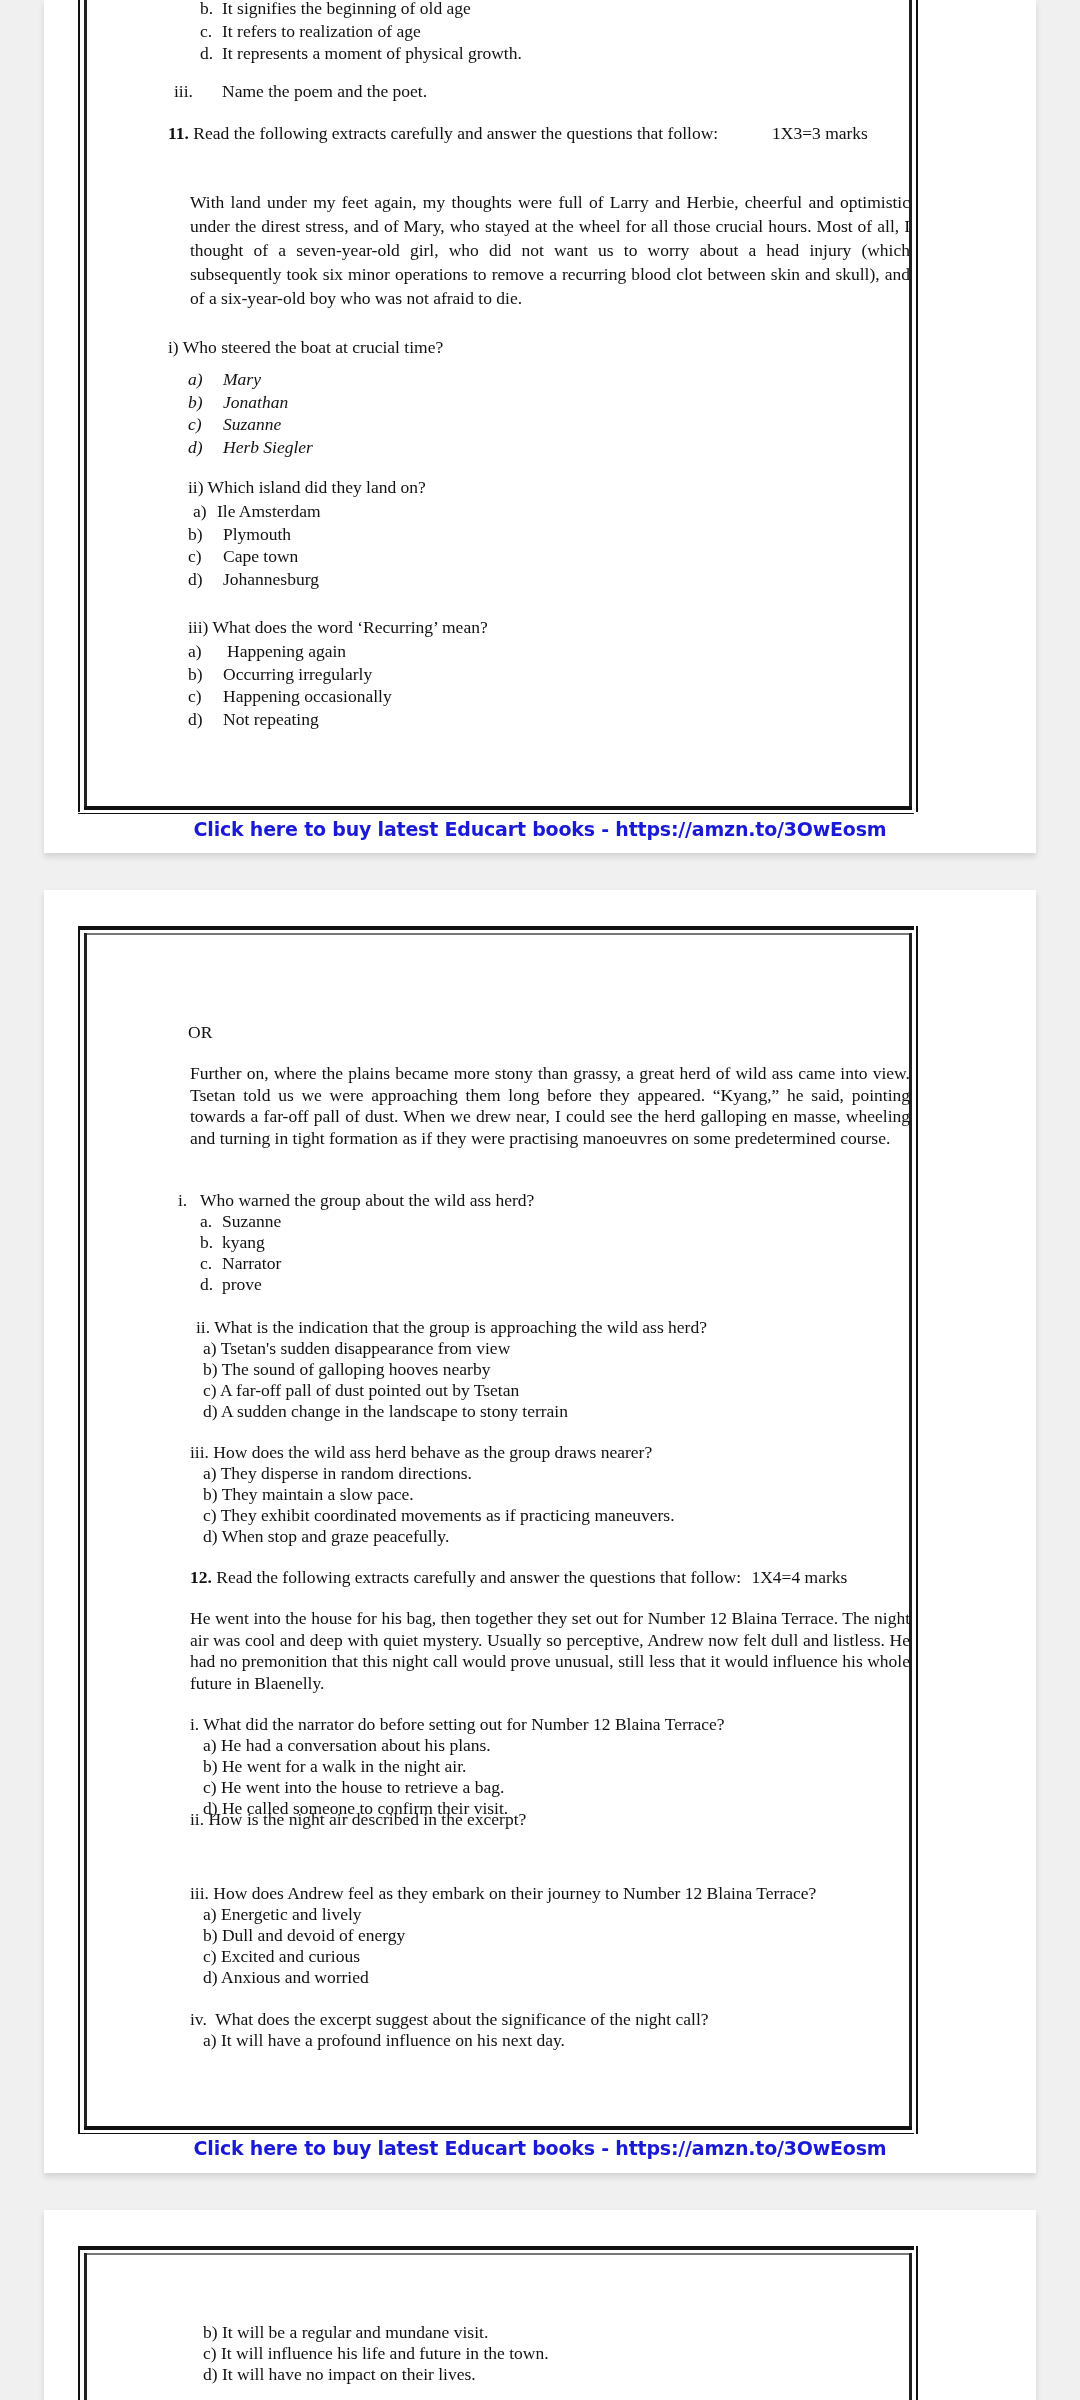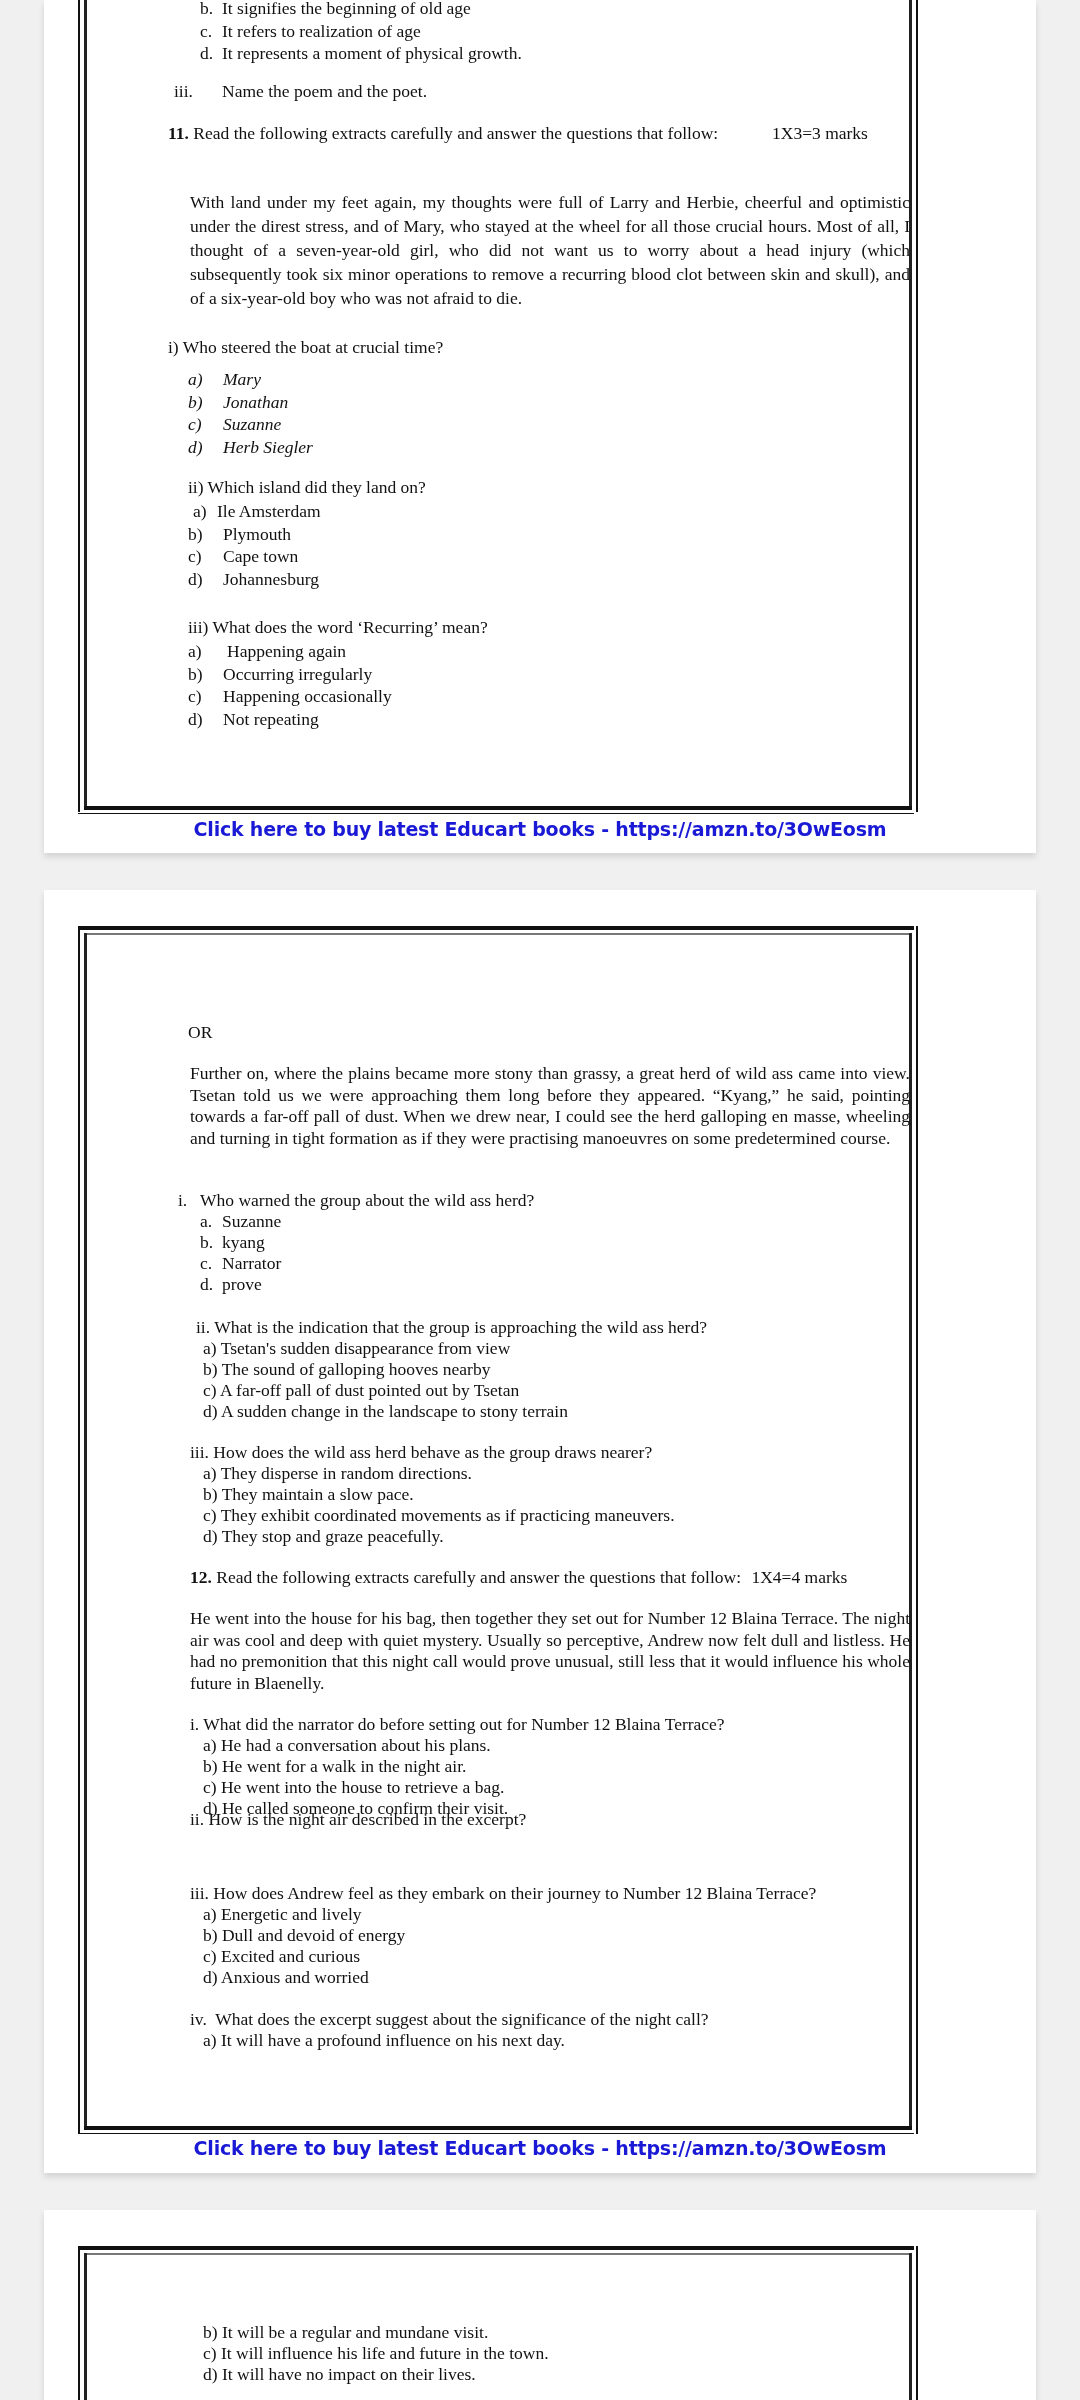--- a/index.html
+++ b/index.html
@@ -129,21 +129,21 @@
   <div class="row" style="height:21px"><span>d)</span> <span>A sudden change in the landscape to stony terrain</span></div>
 </div>
 
 <div class="t" style="left:190px; top:1441px;">
   <span>iii.</span> <span>How does the wild ass herd behave as the group draws nearer?</span>
 </div>
 <div class="optlist" style="left:203px; top:1462px;">
   <div class="row" style="height:21px"><span>a)</span> <span>They disperse in random directions.</span></div>
   <div class="row" style="height:21px"><span>b)</span> <span>They maintain a slow pace.</span></div>
   <div class="row" style="height:21px"><span>c)</span> <span>They exhibit coordinated movements as if practicing maneuvers.</span></div>
-  <div class="row" style="height:21px"><span>d)</span> <span>They stop and graze peacefully.</span></div>
+  <div class="row" style="height:21px"><span>d)</span> <span>When stop and graze peacefully.</span></div>
 </div>
 
 <div class="t" style="left:190px; top:1566px;">
   <b>12.</b>
   <span>Read the following extracts carefully and answer the questions that follow:</span>
   <span style="margin-left:6px;">1X4=4 marks</span>
 </div>
 
 <div class="para" style="left:190px; top:1608px; width:720px; line-height:21.5px;">He went into the house for his bag, then together they set out for Number 12 Blaina Terrace. The night air was cool and deep with quiet mystery. Usually so perceptive, Andrew now felt dull and listless. He had no premonition that this night call would prove unusual, still less that it would influence his whole future in Blaenelly.</div>
 

